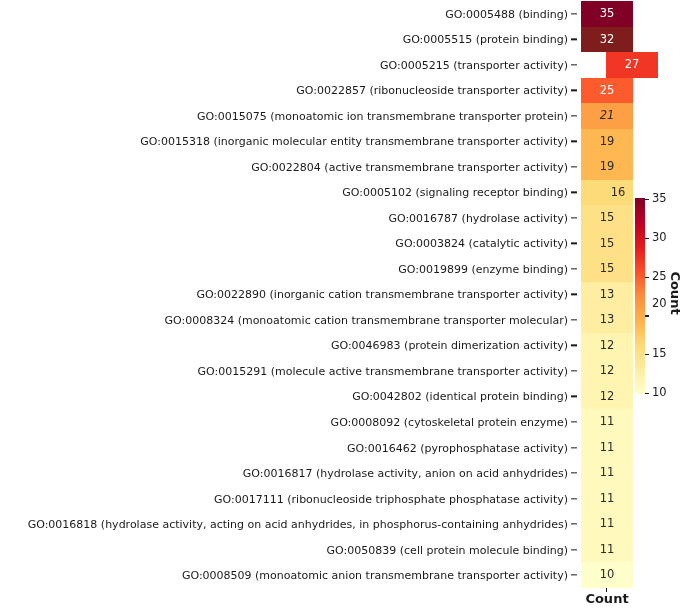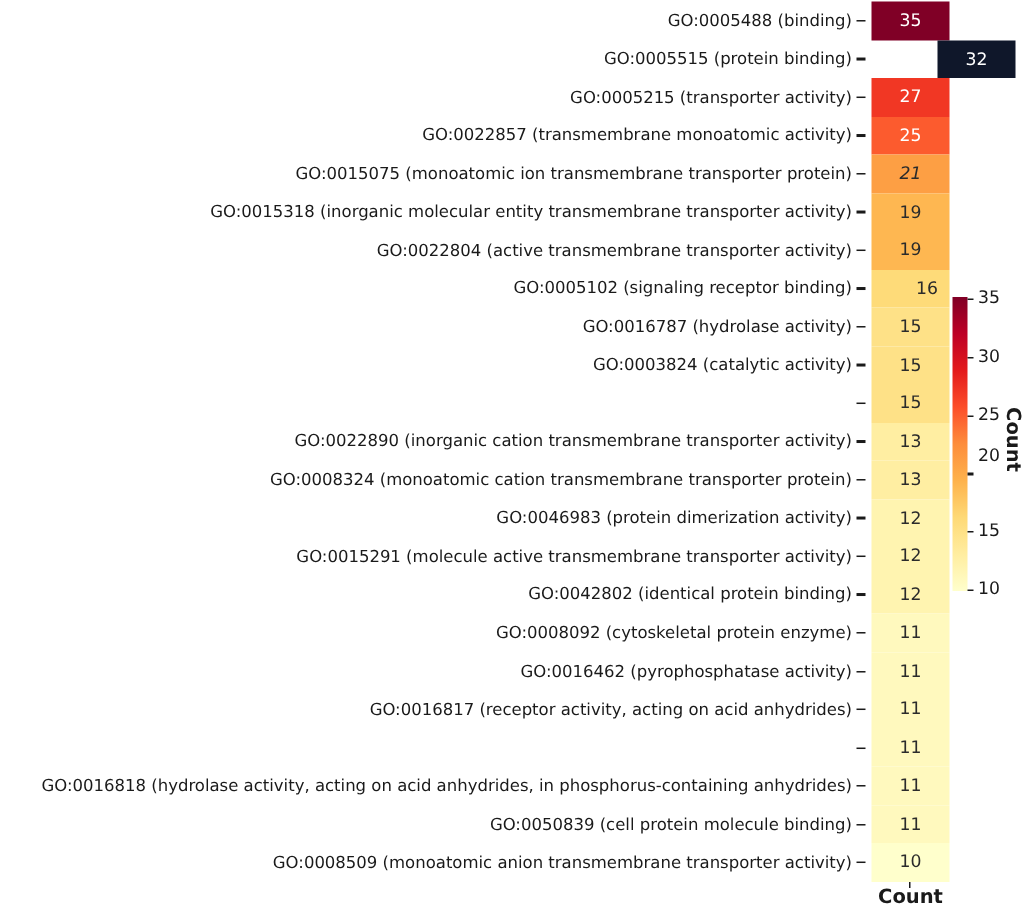--- a/index.html
+++ b/index.html
@@ -59,33 +59,33 @@
       <div class="row">
         <span class="ylabel">GO:0005488 (binding)</span>
         <span class="ytick"></span>
         <div class="cell" style="background: rgb(128, 0, 38);">
           <span class="cellval" style="color: rgb(255, 255, 255);">35</span>
         </div>
       </div>
       <div class="row">
         <span class="ylabel">GO:0005515 (protein binding)</span>
         <span class="ytick"></span>
-        <div class="cell" style="background: #0f172a; margin-left: 44px;">
+        <div class="cell" style="background: #7f1d1d;">
           <span class="cellval" style="color: rgb(255, 255, 255);">32</span>
         </div>
       </div>
       <div class="row">
         <span class="ylabel">GO:0005215 (transporter activity)</span>
         <span class="ytick"></span>
-        <div class="cell" style="background: rgb(241, 55, 36);">
+        <div class="cell" style="background: rgb(241, 55, 36); margin-left: 25px;">
           <span class="cellval" style="color: rgb(255, 255, 255);">27</span>
         </div>
       </div>
       <div class="row">
-        <span class="ylabel">GO:0022857 (transmembrane monoatomic activity)</span>
+        <span class="ylabel">GO:0022857 (ribonucleoside transporter activity)</span>
         <span class="ytick"></span>
         <div class="cell" style="background: rgb(252, 91, 46);">
           <span class="cellval" style="color: rgb(255, 255, 255);">25</span>
         </div>
       </div>
       <div class="row">
         <span class="ylabel">GO:0015075 (monoatomic ion transmembrane transporter protein)</span>
         <span class="ytick"></span>
         <div class="cell" style="background: rgb(253, 159, 68); font-style: italic;">
           <span class="cellval" style="color: rgb(43, 43, 43);">21</span>
@@ -120,34 +120,35 @@
         </div>
       </div>
       <div class="row">
         <span class="ylabel">GO:0003824 (catalytic activity)</span>
         <span class="ytick"></span>
         <div class="cell" style="background: rgb(254, 225, 135);">
           <span class="cellval" style="color: rgb(43, 43, 43);">15</span>
         </div>
       </div>
       <div class="row">
+        <span class="ylabel">GO:0019899 (enzyme binding)</span>
         <span class="ytick"></span>
         <div class="cell" style="background: rgb(254, 225, 135);">
           <span class="cellval" style="color: rgb(43, 43, 43);">15</span>
         </div>
       </div>
       <div class="row">
         <span class="ylabel">GO:0022890 (inorganic cation transmembrane transporter activity)</span>
         <span class="ytick"></span>
         <div class="cell" style="background: rgb(255, 238, 162);">
           <span class="cellval" style="color: rgb(43, 43, 43);">13</span>
         </div>
       </div>
       <div class="row">
-        <span class="ylabel">GO:0008324 (monoatomic cation transmembrane transporter protein)</span>
+        <span class="ylabel">GO:0008324 (monoatomic cation transmembrane transporter molecular)</span>
         <span class="ytick"></span>
         <div class="cell" style="background: rgb(255, 238, 162);">
           <span class="cellval" style="color: rgb(43, 43, 43);">13</span>
         </div>
       </div>
       <div class="row">
         <span class="ylabel">GO:0046983 (protein dimerization activity)</span>
         <span class="ytick"></span>
         <div class="cell" style="background: rgb(255, 244, 176);">
           <span class="cellval" style="color: rgb(43, 43, 43);">12</span>
@@ -175,27 +176,28 @@
         </div>
       </div>
       <div class="row">
         <span class="ylabel">GO:0016462 (pyrophosphatase activity)</span>
         <span class="ytick"></span>
         <div class="cell" style="background: rgb(255, 249, 190);">
           <span class="cellval" style="color: rgb(43, 43, 43);">11</span>
         </div>
       </div>
       <div class="row">
-        <span class="ylabel">GO:0016817 (receptor activity, acting on acid anhydrides)</span>
-        <span class="ytick"></span>
-        <div class="cell" style="background: rgb(255, 249, 190);">
-          <span class="cellval" style="color: rgb(43, 43, 43);">11</span>
-        </div>
-      </div>
-      <div class="row">
+        <span class="ylabel">GO:0016817 (hydrolase activity, anion on acid anhydrides)</span>
+        <span class="ytick"></span>
+        <div class="cell" style="background: rgb(255, 249, 190);">
+          <span class="cellval" style="color: rgb(43, 43, 43);">11</span>
+        </div>
+      </div>
+      <div class="row">
+        <span class="ylabel">GO:0017111 (ribonucleoside triphosphate phosphatase activity)</span>
         <span class="ytick"></span>
         <div class="cell" style="background: rgb(255, 249, 190);">
           <span class="cellval" style="color: rgb(43, 43, 43);">11</span>
         </div>
       </div>
       <div class="row">
         <span class="ylabel">GO:0016818 (hydrolase activity, acting on acid anhydrides, in phosphorus-containing anhydrides)</span>
         <span class="ytick"></span>
         <div class="cell" style="background: rgb(255, 249, 190);">
           <span class="cellval" style="color: rgb(43, 43, 43);">11</span>

